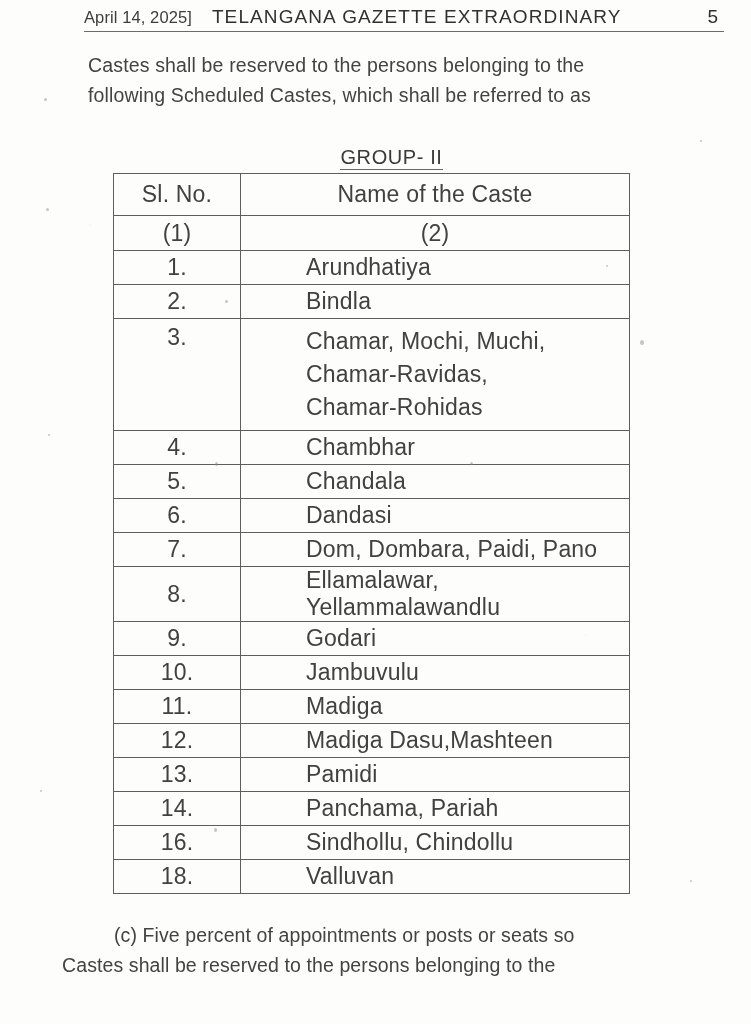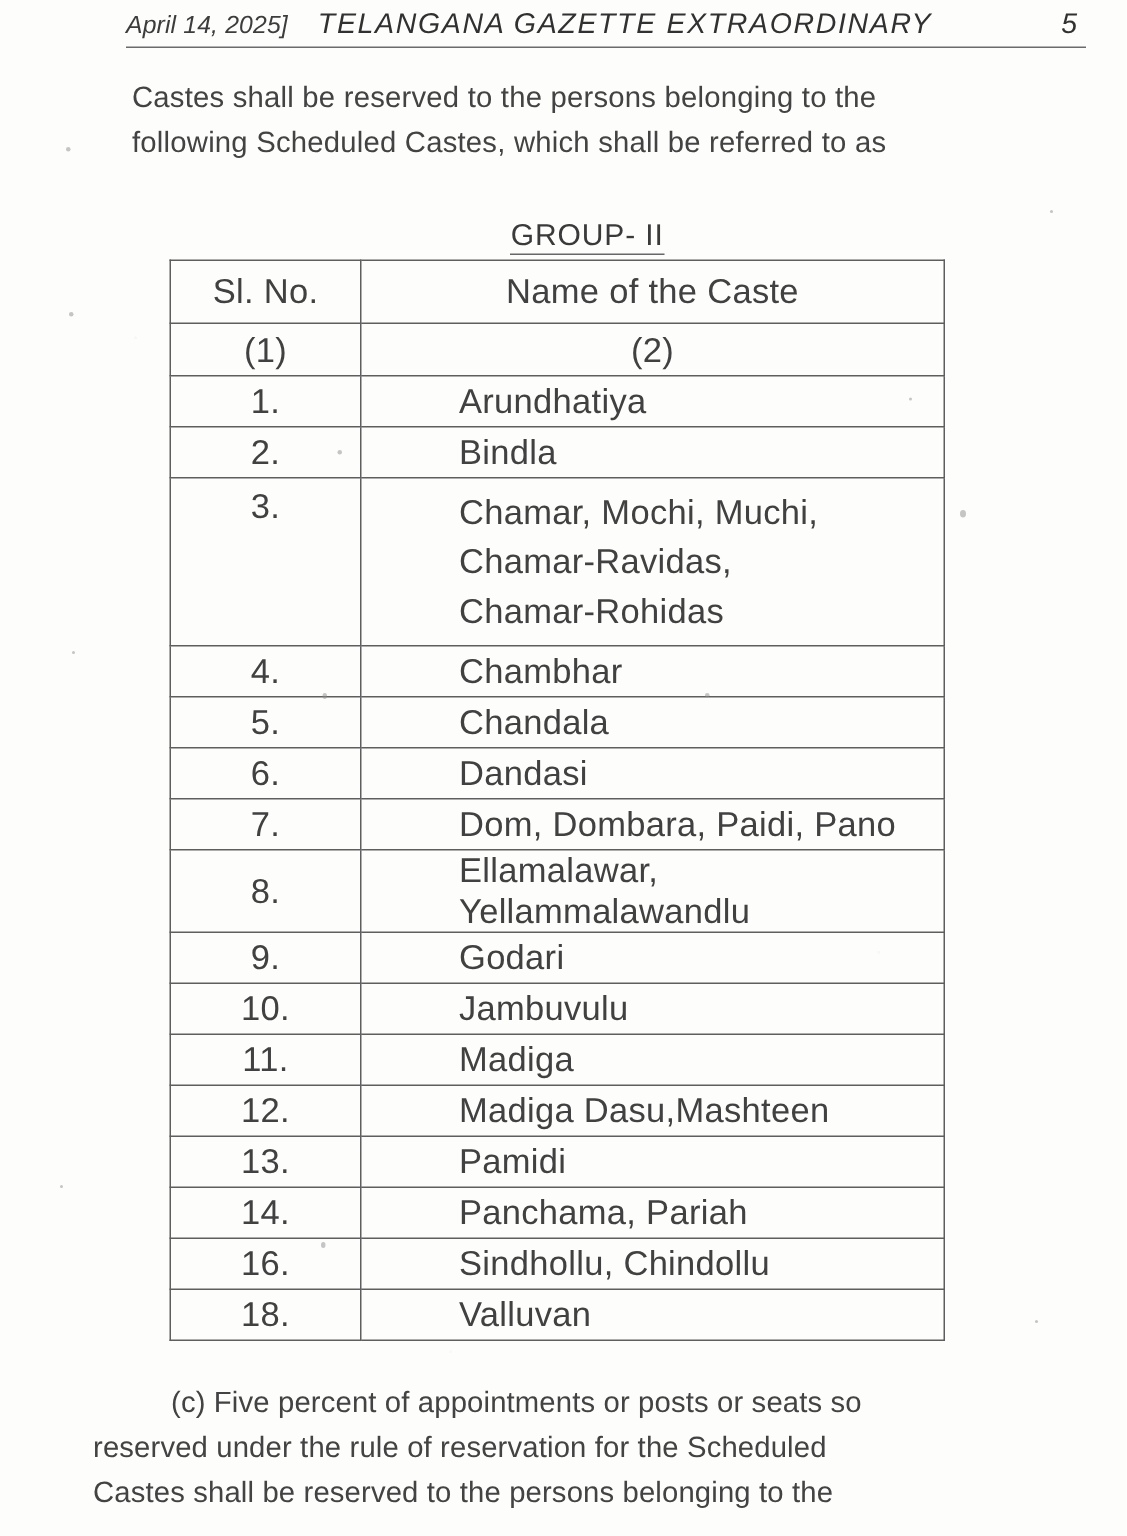--- a/index.html
+++ b/index.html
@@ -34,21 +34,20 @@
     height: 26px;
     border-bottom: 1.6px solid #6b6b6b;
     box-sizing: border-box;
   }
   .hdr-row {
     display: flex;
     align-items: baseline;
     justify-content: space-between;
     height: 100%;
     white-space: nowrap;
-    font-style: italic;
   }
   .hdr-date {
     font-size: 16.5px;
     letter-spacing: 0.1px;
     color: #3d3d3d;
   }
   .hdr-title {
     font-size: 19px;
     letter-spacing: 1.1px;
     color: #313131;
@@ -256,21 +255,20 @@
       </tr>
       <tr>
         <td class="cell-sl">18.</td>
         <td class="cell-name">Valluvan</td>
       </tr>
     </tbody>
   </table>
 
   <div class="closing">
     <span class="ln first">(c) Five percent of appointments or posts or seats so</span>
-    <span class="ln">reserved under the rule of reservation for the Scheduled</span>
     <span class="ln">Castes shall be reserved to the persons belonging to the</span>
   </div>
 
   <span class="speck" style="left:44px;  top:98px;  width:3px; height:3px;"></span>
   <span class="speck" style="left:46px;  top:208px; width:3px; height:3px;"></span>
   <span class="speck" style="left:48px;  top:434px; width:2px; height:2px;"></span>
   <span class="speck" style="left:40px;  top:790px; width:2px; height:2px;"></span>
   <span class="speck" style="left:640px; top:340px; width:4px; height:5px;"></span>
   <span class="speck" style="left:606px; top:265px; width:2px; height:2px;"></span>
   <span class="speck" style="left:225px; top:300px; width:3px; height:3px;"></span>

